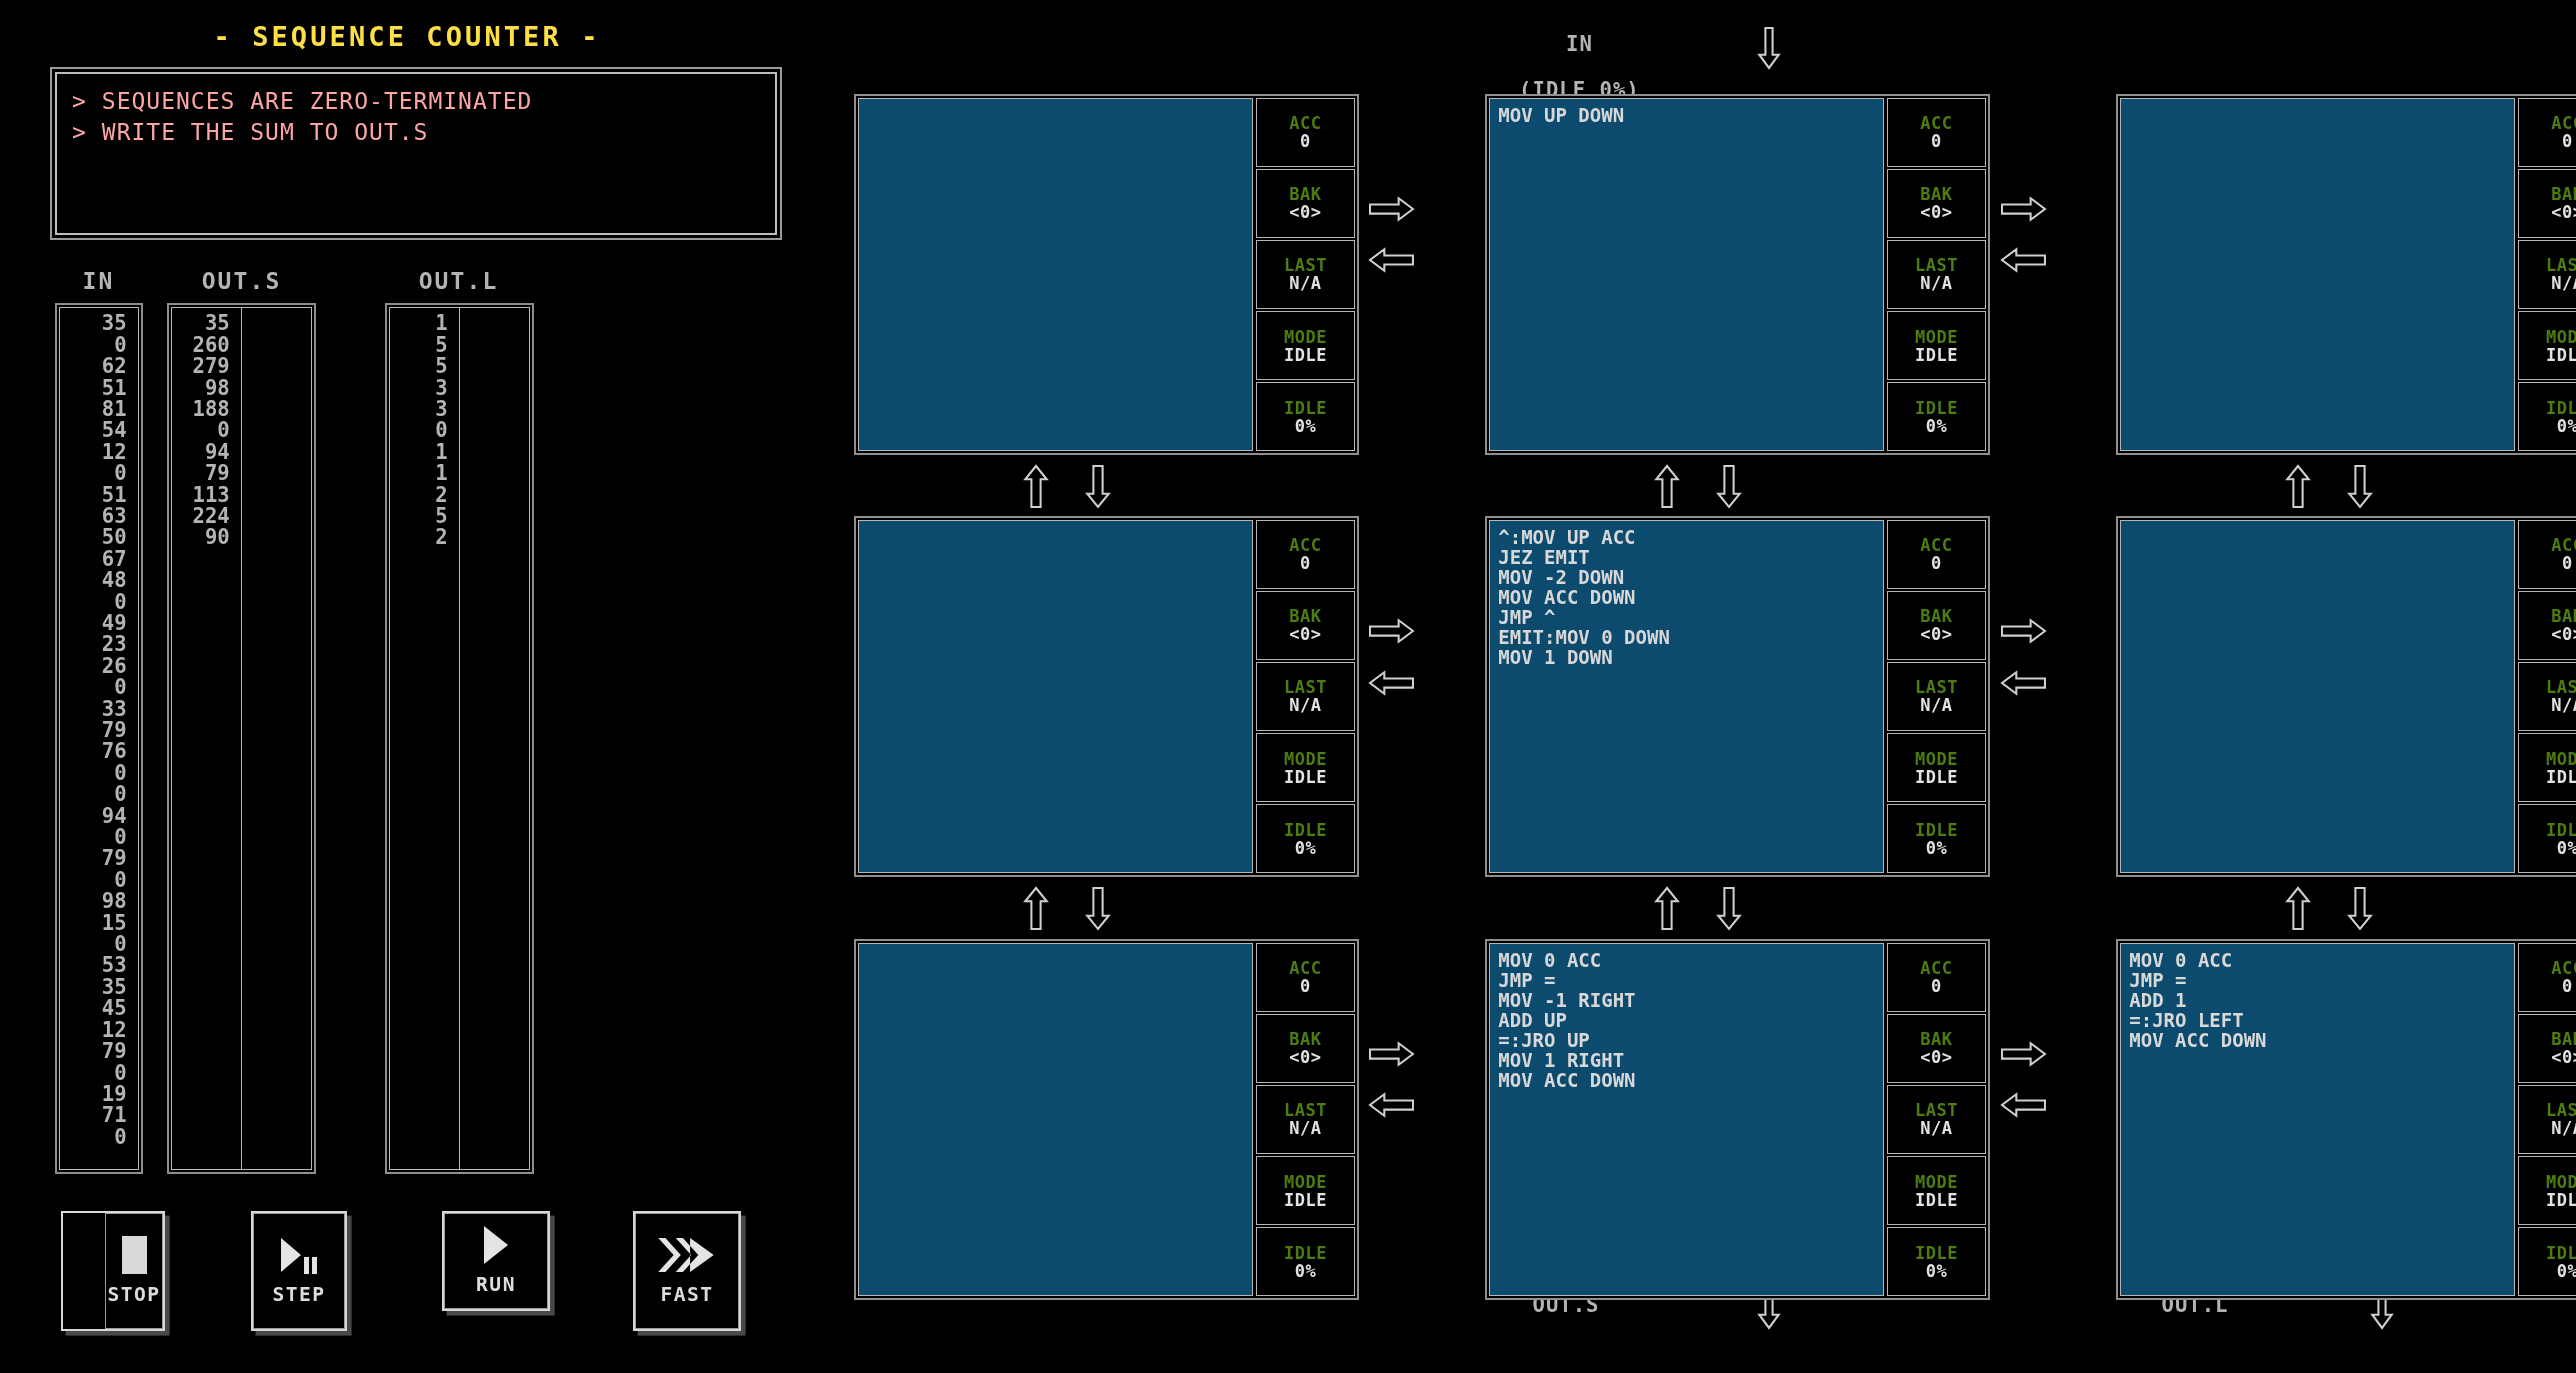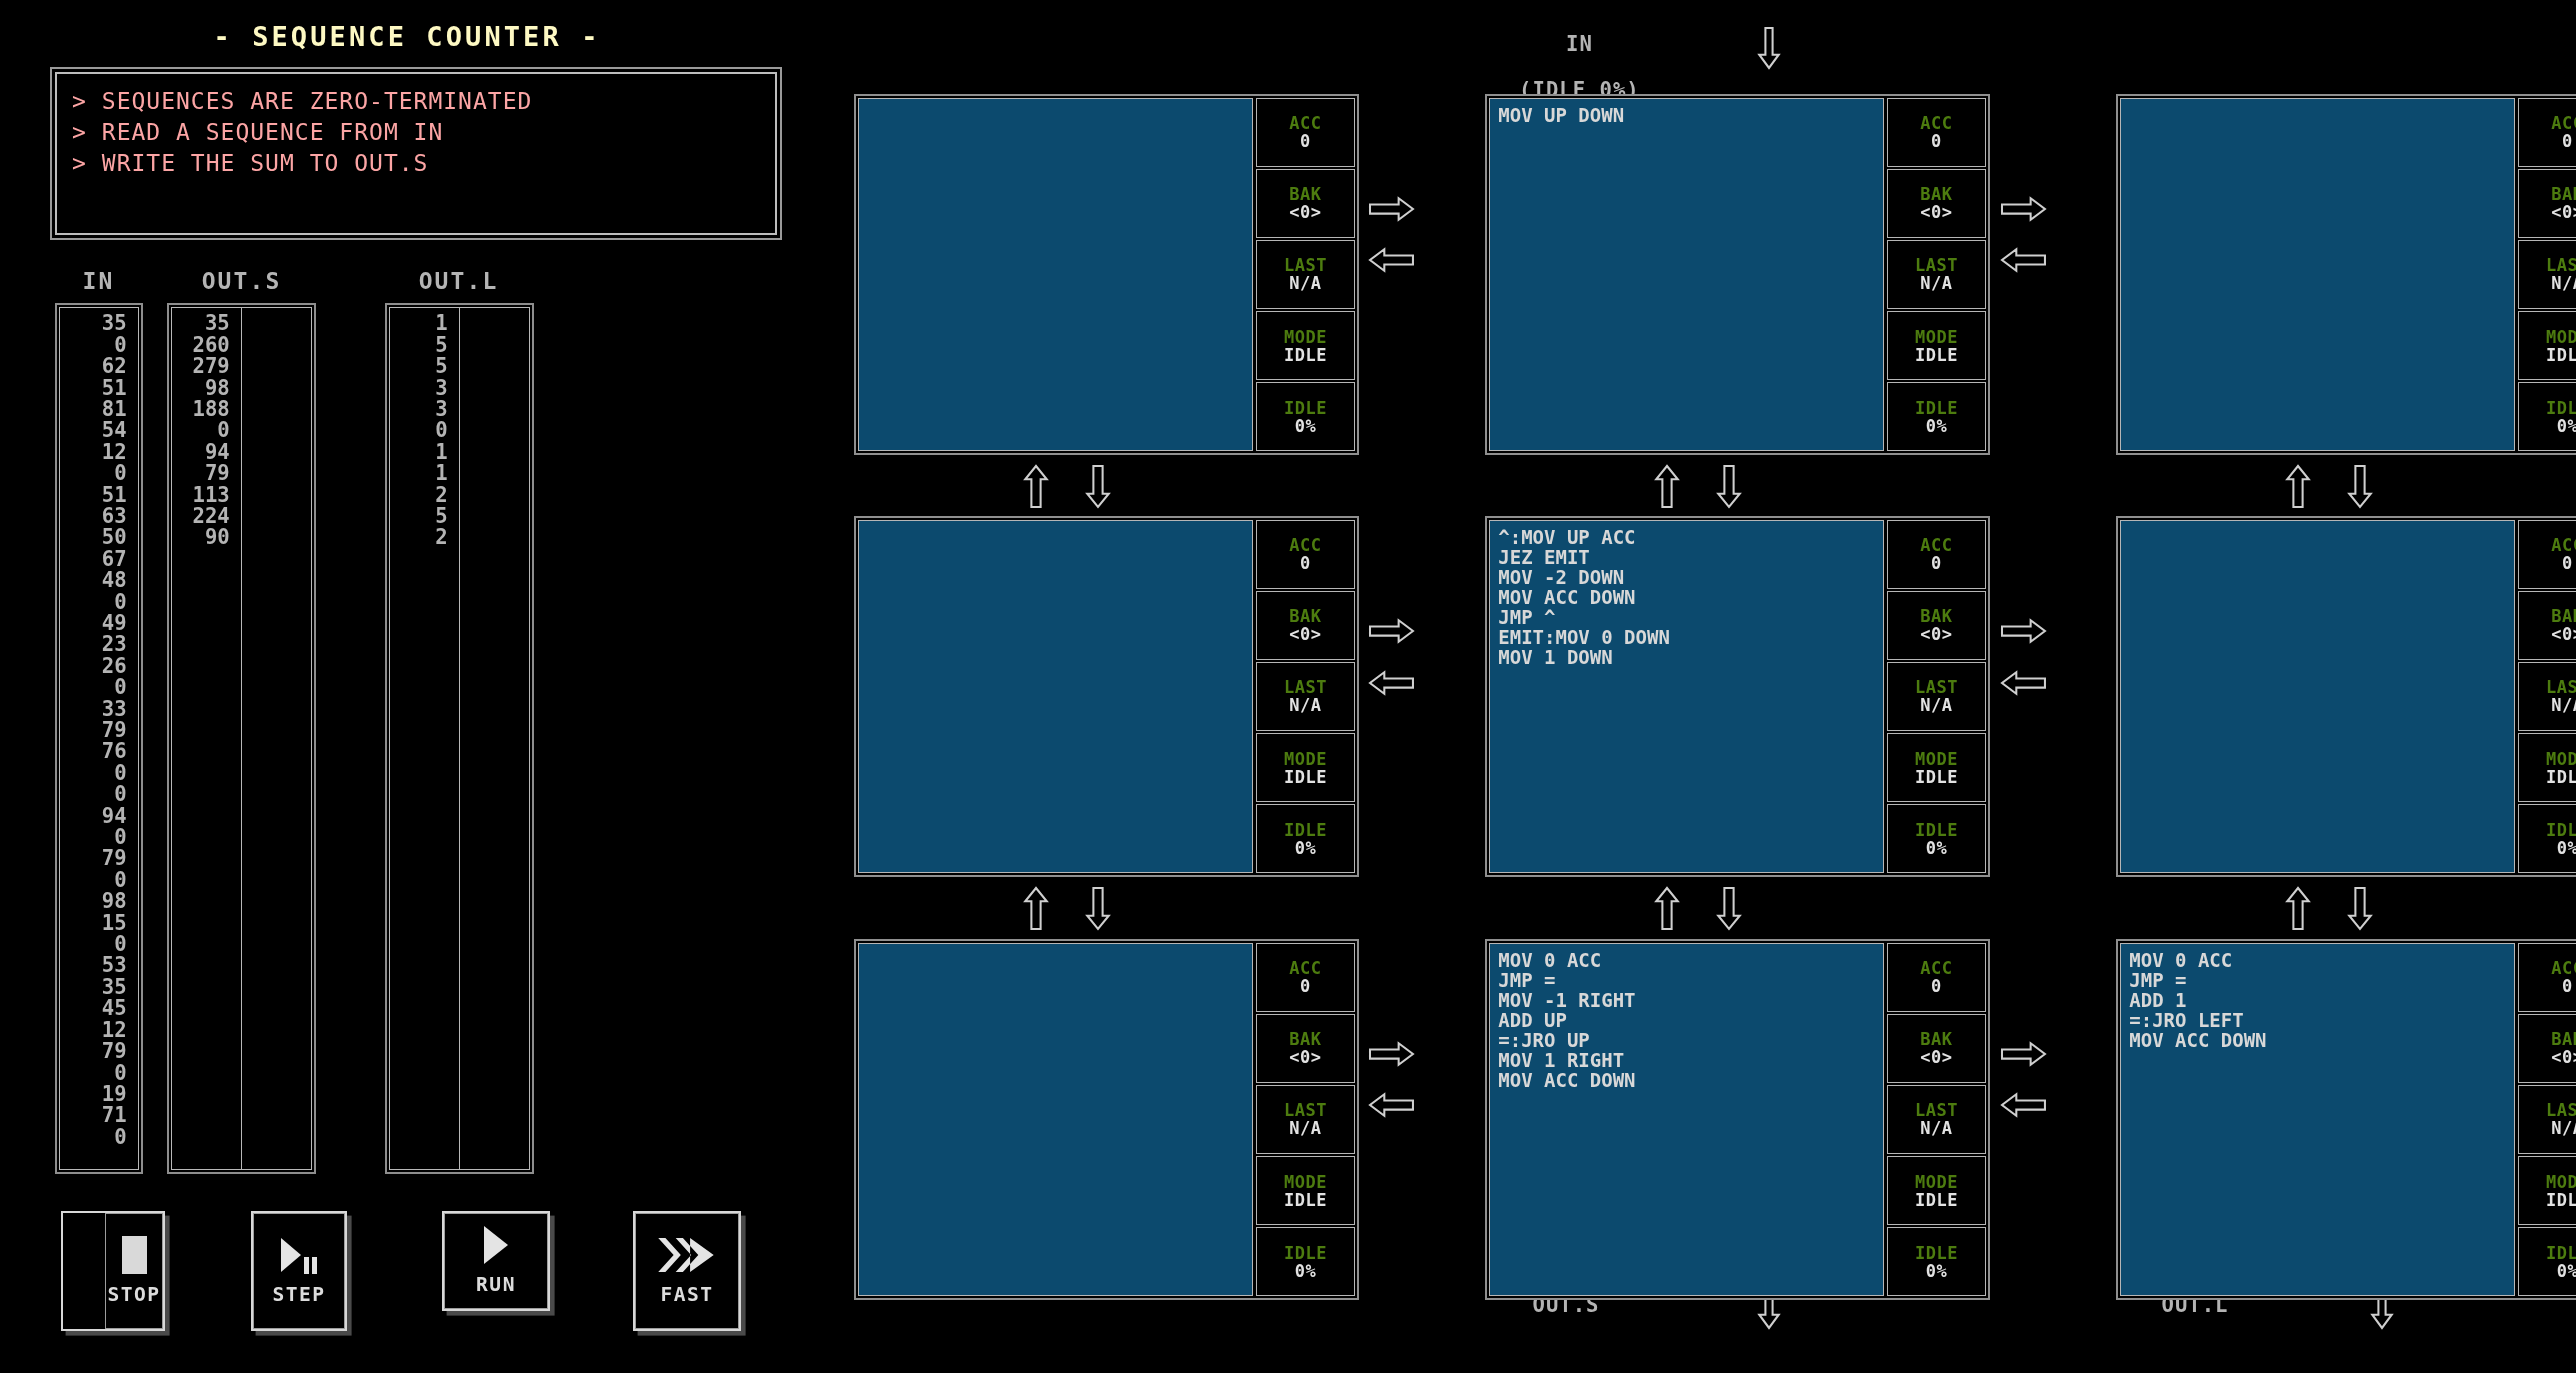--- a/index.html
+++ b/index.html
@@ -7,21 +7,21 @@
     width:3297px;height:1374px;overflow:hidden;position:relative;
     font-family:"DejaVu Sans Mono","Liberation Mono",monospace;
     color:#c8c8c8;
     -webkit-font-smoothing:none;
   }
   .abs{position:absolute;}
 
   
   #puzzle-title{
     left:31px;top:20.6px;width:752px;text-align:center;
-    font-size:27px;letter-spacing:3.1px;color:#fef9c3;font-weight:bold;
+    font-size:27px;letter-spacing:3.1px;color:#fde047;font-weight:bold;
   }
   #desc-frame{
     left:50px;top:67px;width:732px;height:173px;
     border:2.6px solid #9a9a9a;background:#000;box-sizing:border-box;
     padding:2.6px;
   }
   #desc-inner{
     width:100%;height:100%;border:2.1px solid #bdbdbd;box-sizing:border-box;
     padding:12.4px 15.5px;
   }
@@ -114,21 +114,20 @@
   }
 </style>
 </head>
 <body>
 
 <div class="abs" id="puzzle-title">- SEQUENCE COUNTER -</div>
 
 <div class="abs" id="desc-frame">
   <div id="desc-inner">
     <div class="desc-line">&gt; SEQUENCES ARE ZERO-TERMINATED</div>
-    <div class="desc-line">&gt; READ A SEQUENCE FROM IN</div>
     <div class="desc-line">&gt; WRITE THE SUM TO OUT.S</div>
   </div>
 </div>
 
 <div class="abs io-header" style="left:52px;top:268px;width:93px;">IN</div>
 <div class="abs io-frame" style="left:55px;top:303px;width:88px;height:871px;">
   <div class="io-inner">
     <div class="io-col" id="in-col">
         <div class="io-val">35</div>
         <div class="io-val">0</div>

